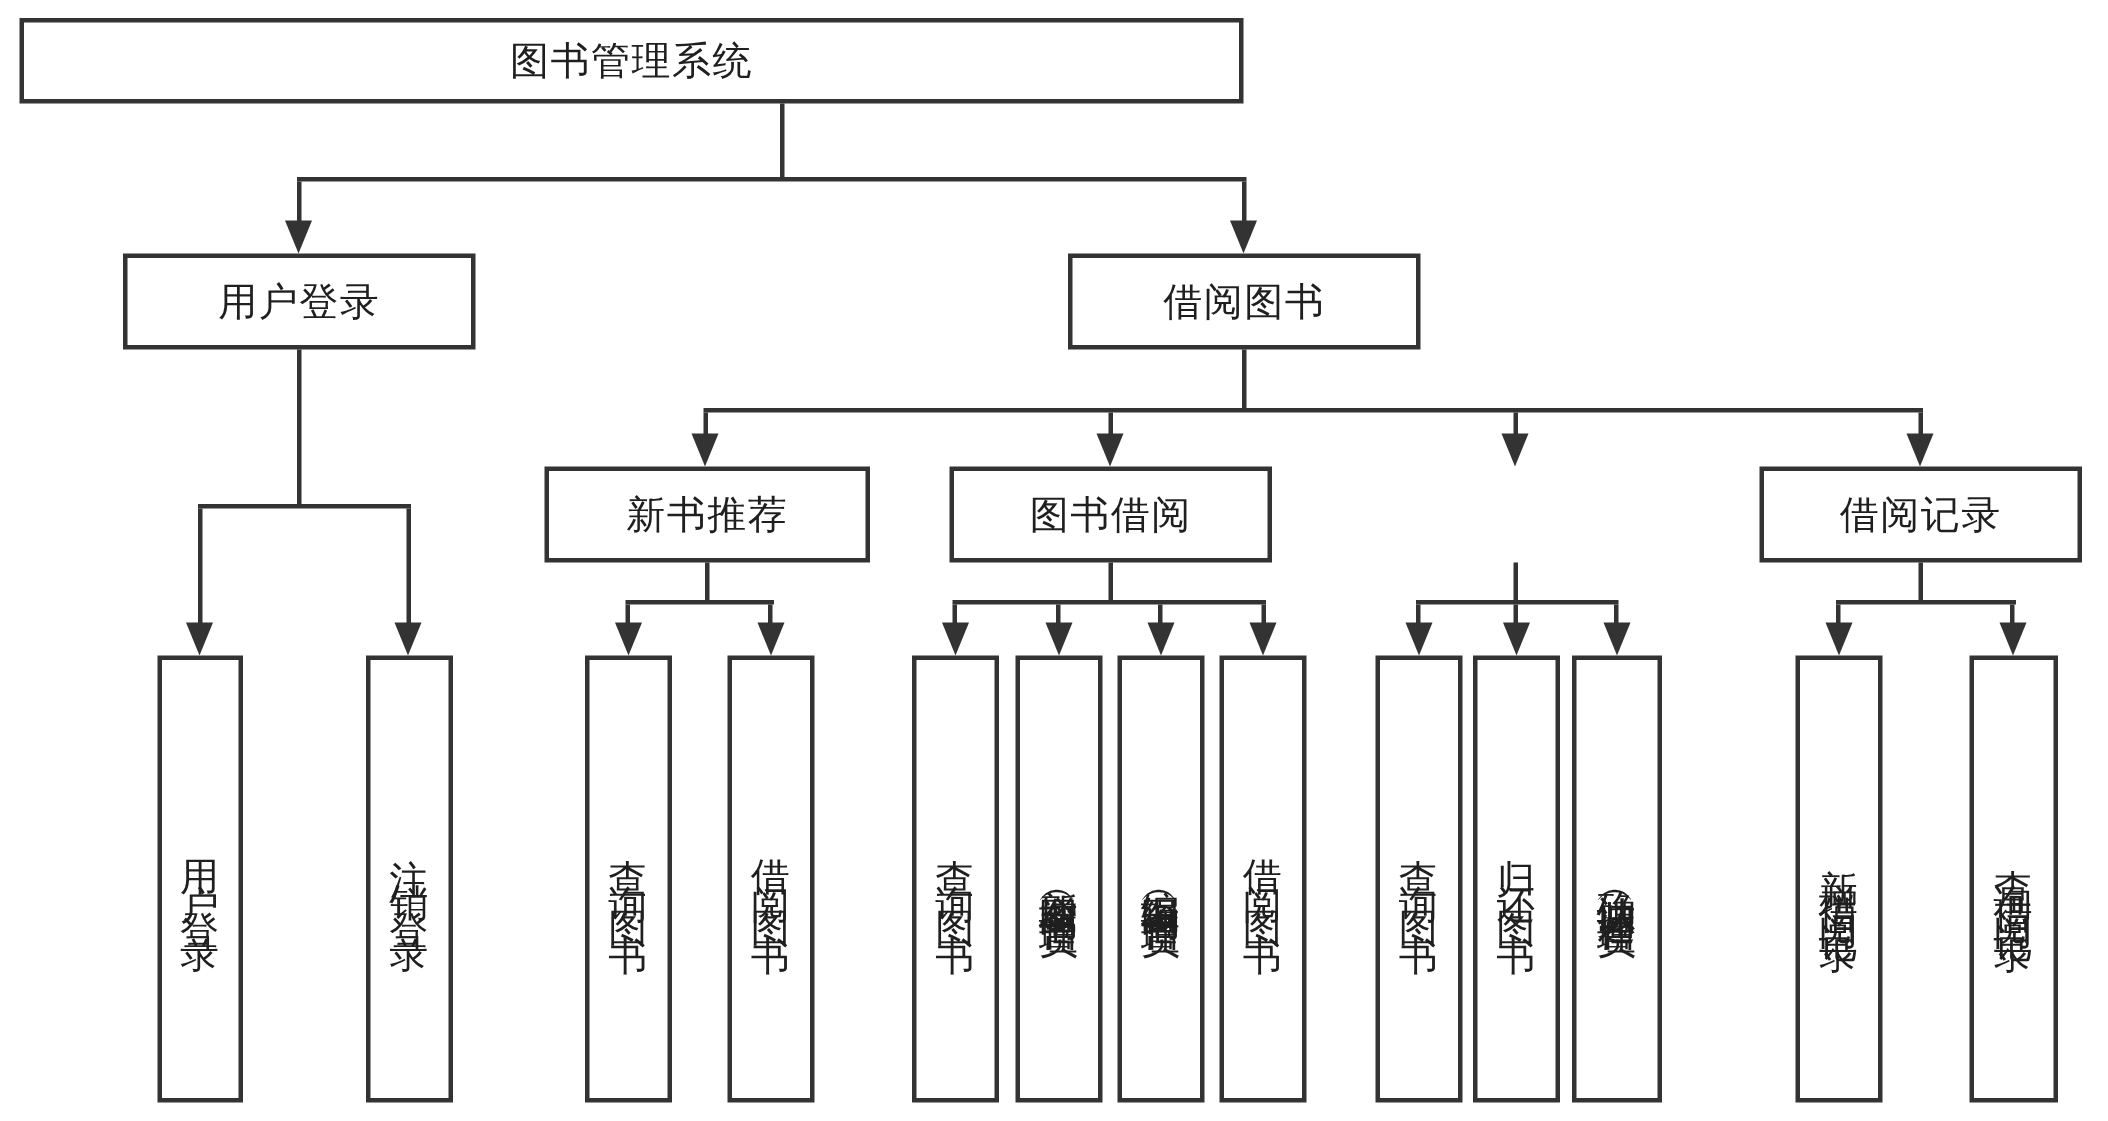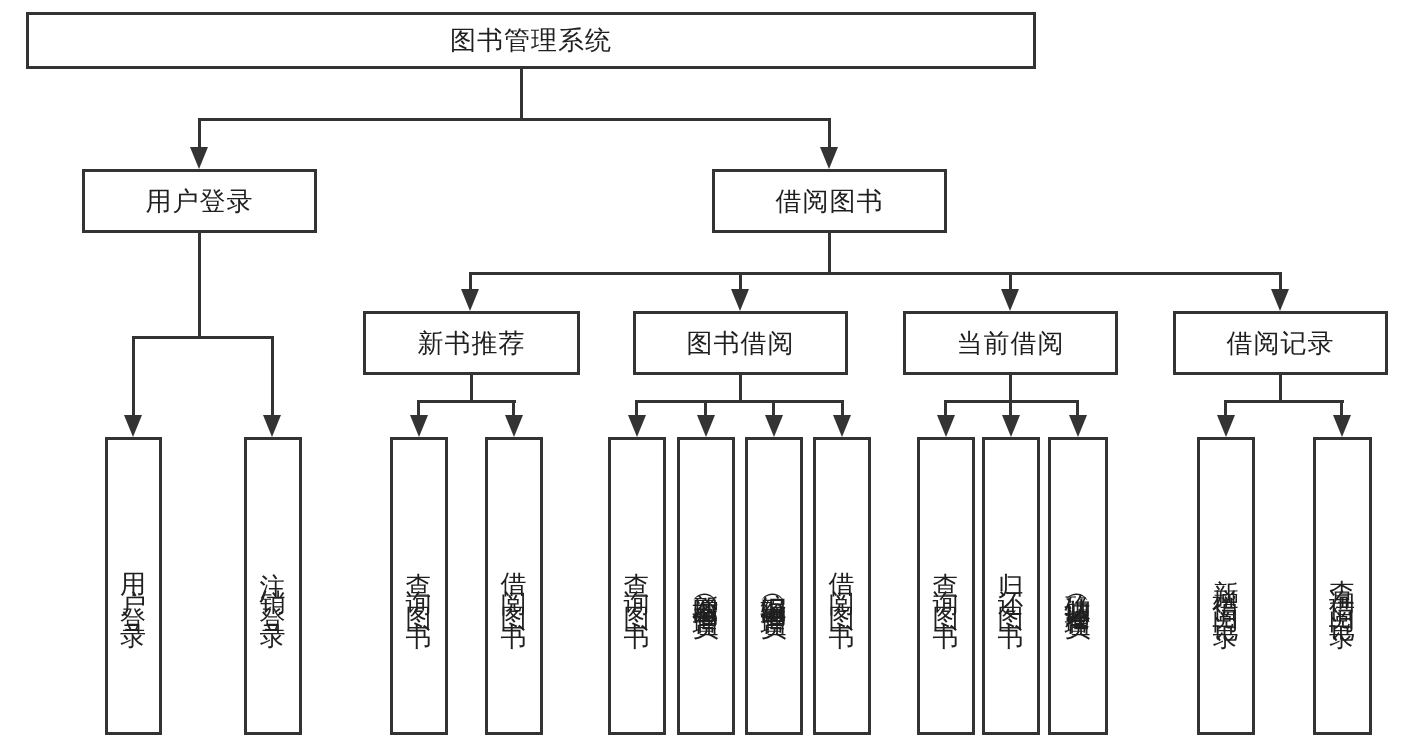--- a/index.html
+++ b/index.html
@@ -29,43 +29,40 @@
   .watermark{
     position:absolute;left:1183px;top:716px;font-size:20px;
     color:rgba(150,150,150,0.85);white-space:nowrap;z-index:9;letter-spacing:0.5px;
   }
 </style>
 </head>
 <body>
 
 <div class="canvas">
 
-  <div class="box" style="left:26px;top:12px;width:1010px;height:57px">
+  <div class="box" style="left:13px;top:12px;width:816px;height:57px">
     <span class="hlabel">图书管理系统</span>
   </div>
 
   <div class="box" style="left:82px;top:169px;width:235px;height:64px">
     <span class="hlabel">用户登录</span>
   </div>
 
   <div class="box" style="left:712px;top:169px;width:235px;height:64px">
     <span class="hlabel">借阅图书</span>
   </div>
 
   <div class="box" style="left:633px;top:311px;width:215px;height:64px">
     <span class="hlabel">图书借阅</span>
   </div>
 
   <div class="box" style="left:363px;top:311px;width:217px;height:64px">
     <span class="hlabel">新书推荐</span>
   </div>
 
-  <div class="box" style="left:903px;top:311px;width:215px;height:64px">
-    <span class="hlabel">当前借阅</span>
-  </div>
 
   <div class="box" style="left:1173px;top:311px;width:215px;height:64px">
     <span class="hlabel">借阅记录</span>
   </div>
 
   <div class="box leaf" style="left:105px;top:437px;width:57px;height:298px">
     <span class="vtext sp-wide">用户登录</span>
   </div>
   <div class="box leaf" style="left:244px;top:437px;width:58px;height:298px">
     <span class="vtext sp-wide">注销登录</span>

